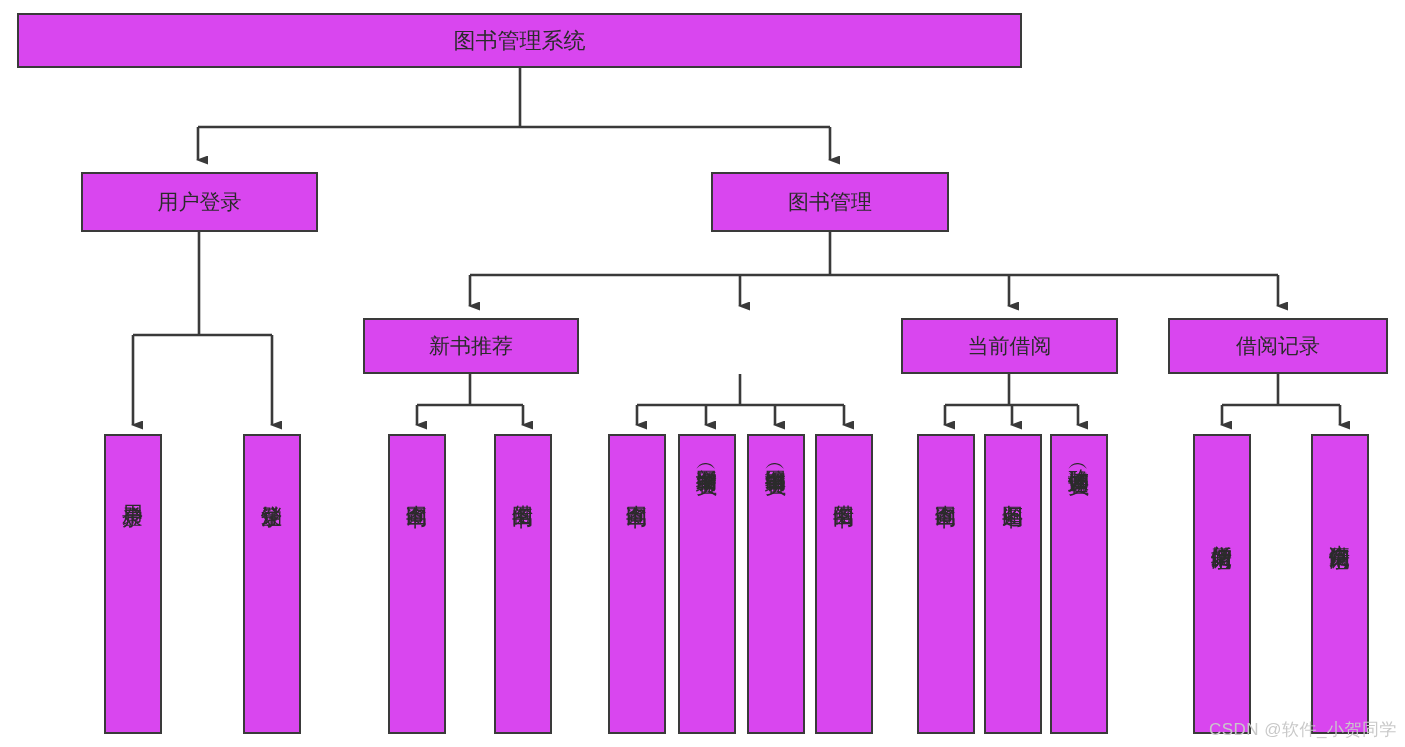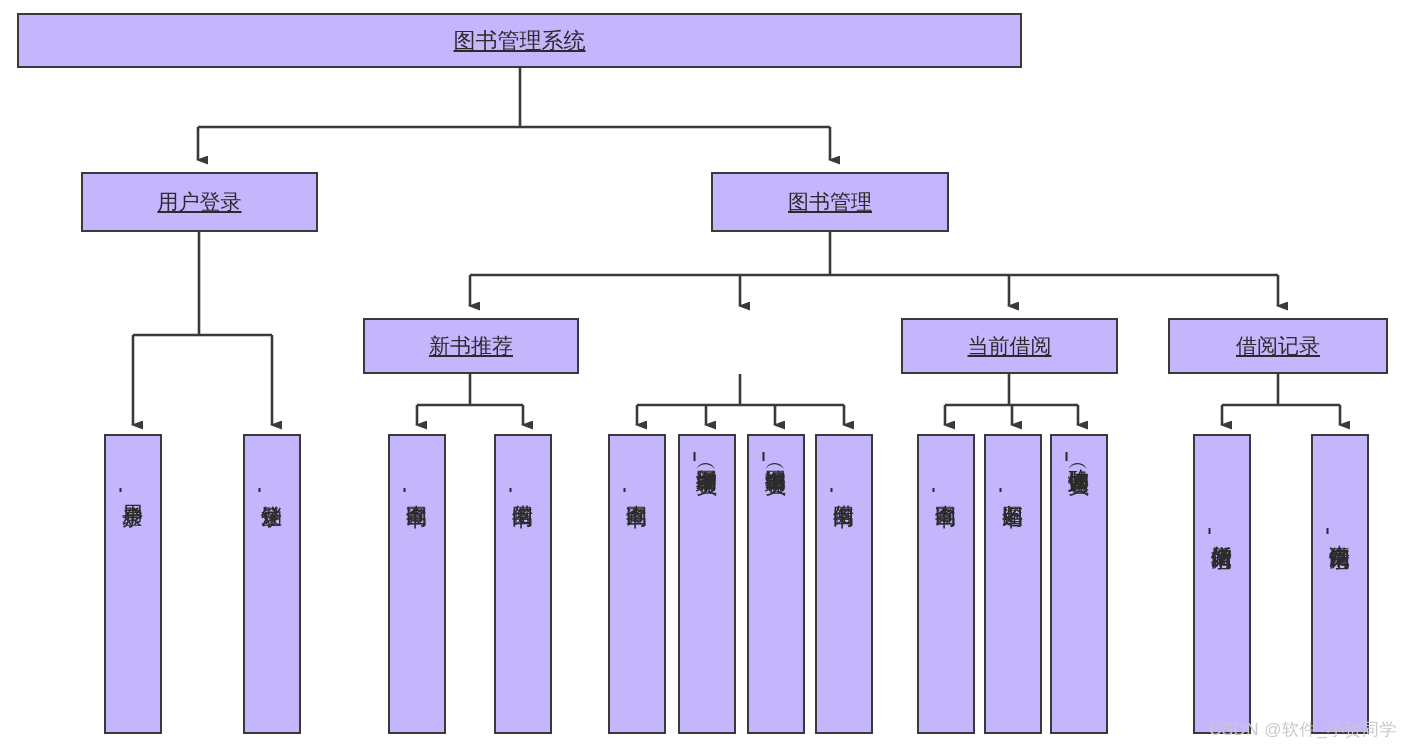--- a/index.html
+++ b/index.html
@@ -21,27 +21,26 @@
     position: absolute;
     left: 0;
     top: 0;
     width: 1405px;
     height: 747px;
     pointer-events: none;
   }
   .node {
     position: absolute;
     box-sizing: border-box;
-    background: #c4b5fd;
+    background: #d946ef;
     border: 2px solid #3a3a3a;
     display: flex;
     align-items: center;
     justify-content: center;
     color: #2b2b2b;
-    text-decoration: underline;
   }
   .node-label {
     display: block;
     text-align: center;
     line-height: 1.18;
     white-space: nowrap;
   }
   .node.horizontal .node-label {
     font-size: 21px;
   }

